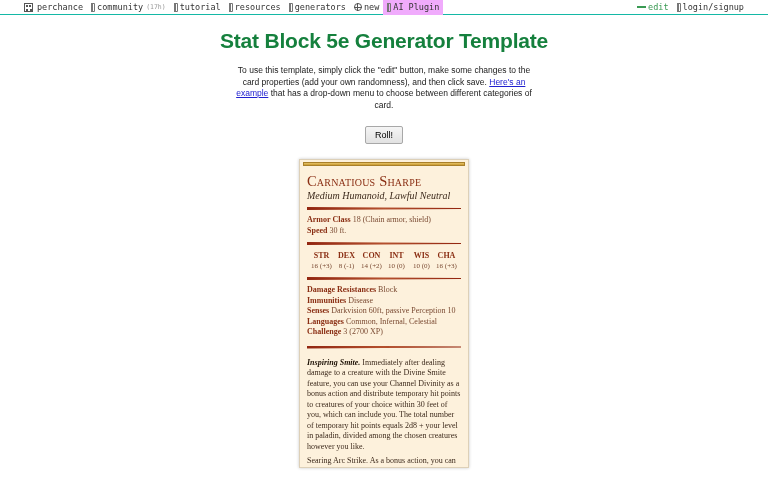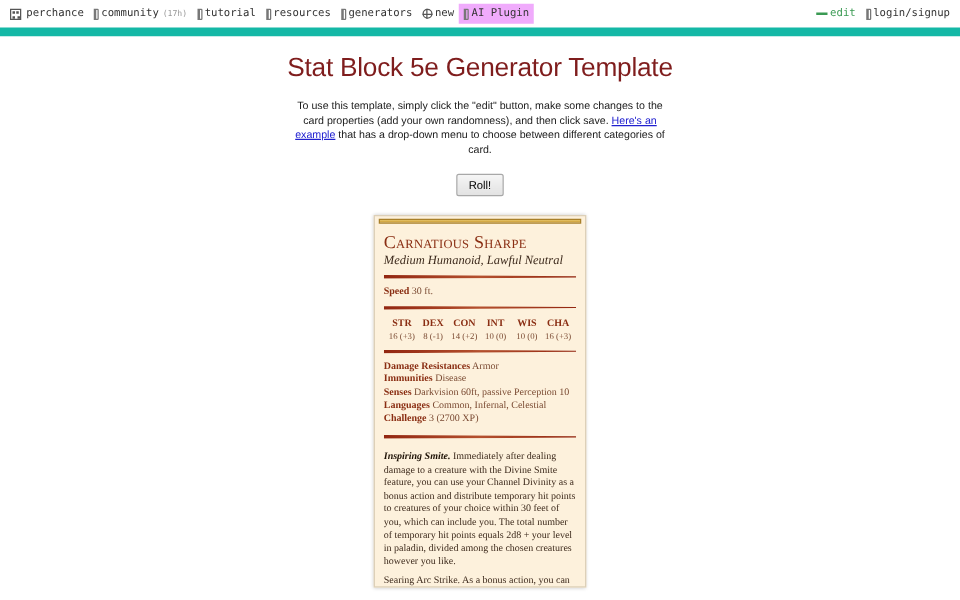--- a/index.html
+++ b/index.html
@@ -6,30 +6,30 @@
   html, body {
     margin: 0; padding: 0;
     width: 768px; height: 480px;
     background: #ffffff;
     font-family: "Liberation Sans", sans-serif;
     overflow: hidden;
   }
 
   
   .navbar {
-    height: 29px;
+    height: 15px;
     width: 100%;
     display: flex;
     align-items: center;
     background: #ffffff;
-    border-bottom: 7px solid #14b8a6;
+    border-bottom: 1px solid #14b8a6;
     font-size: 8.5px;
     font-family: "DejaVu Sans Mono", monospace;
     color: #333333;
-    padding: 0 4px;
+    padding: 0 20px;
     white-space: nowrap;
   }
   .nav-left { display: flex; align-items: center; }
   .nav-right { display: flex; align-items: center; margin-left: auto; }
   .nav-item {
     display: flex;
     align-items: center;
     gap: 2px;
     padding: 2px 4px;
     color: #333333;
@@ -87,22 +87,22 @@
   .edit-label { color: #3a9a53; }
 
   
   .page {
     width: 100%;
     padding-top: 14px;
     text-align: center;
   }
   .page-title {
     font-size: 21px;
-    font-weight: normal;
-    color: #7f1d1d;
+    font-weight: bold;
+    color: #15803d;
     margin: 0 0 12px 0;
     letter-spacing: -0.2px;
   }
   .page-desc {
     width: 310px;
     margin: 0 auto;
     font-size: 8.5px;
     line-height: 11.5px;
     color: #1a1a1a;
   }
@@ -278,20 +278,24 @@
       <div class="card-topbar"></div>
       <div class="card-inner">
 
         <div class="creature-name">Carnatious Sharpe</div>
         <div class="creature-sub">Medium Humanoid, Lawful Neutral</div>
 
         <div class="rule"></div>
 
         <div>
           <p class="attr-line">
+            <b>Armor Class</b>
+            <span>18 (Chain armor, shield)</span>
+          </p>
+          <p class="attr-line">
             <b>Speed</b>
             <span>30 ft.</span>
           </p>
         </div>
 
         <div class="rule"></div>
 
         <div class="abilities">
           <div class="ability">
             <div class="ab-name">STR</div>
@@ -317,21 +321,21 @@
             <div class="ab-name">CHA</div>
             <div class="ab-val">16 (+3)</div>
           </div>
         </div>
 
         <div class="rule"></div>
 
         <div class="trait-block">
           <p class="attr-line">
             <b>Damage Resistances</b>
-            <span>Armor</span>
+            <span>Block</span>
           </p>
           <p class="attr-line">
             <b>Immunities</b>
             <span>Disease</span>
           </p>
           <p class="attr-line">
             <b>Senses</b>
             <span>Darkvision 60ft, passive Perception 10</span>
           </p>
           <p class="attr-line">

